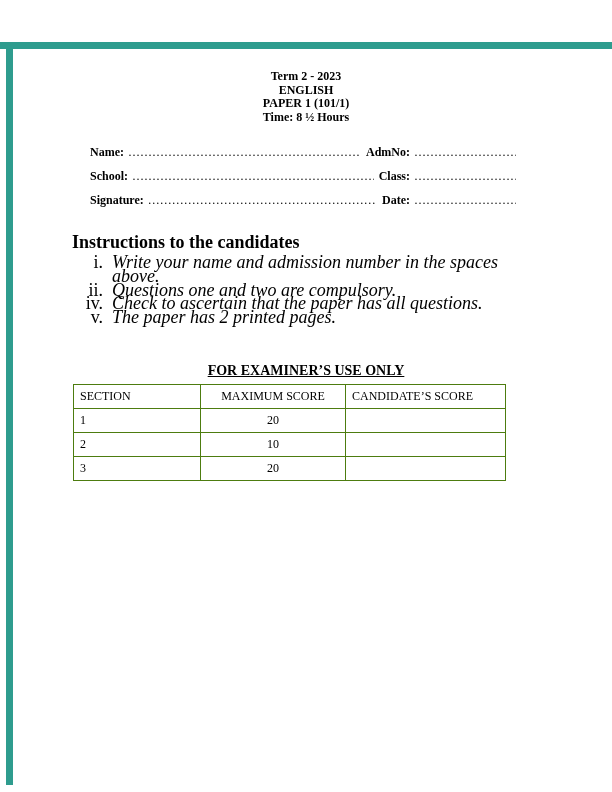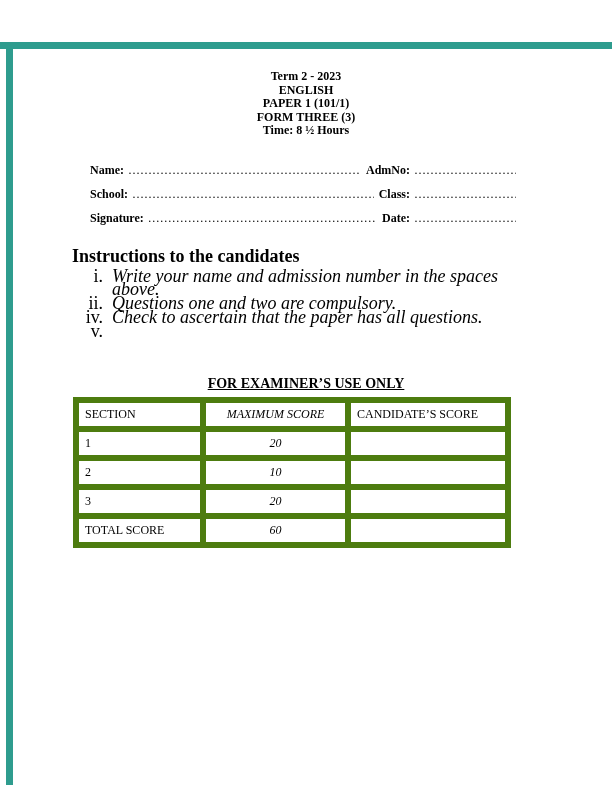--- a/index.html
+++ b/index.html
@@ -28,21 +28,21 @@
 
   .header {
     padding-top: 70px;
     text-align: center;
     font-weight: bold;
     font-size: 12px;
     line-height: 13.5px;
   }
 
   .fields { margin: 16px 96px 0 90px; }
-  .frow { display: flex; align-items: flex-end; height: 24px; }
+  .frow { display: flex; align-items: center; height: 24px; }
   .flabel { font-weight: bold; flex: none; }
   .dots { white-space: nowrap; overflow: hidden; }
   .dots.grow { flex: 1 1 auto; min-width: 0; margin: 0 5px 0 4px; }
   .dots.tail { flex: none; width: 102px; margin-left: 4px; }
 
   .instructions { margin: 20px 72px 0 72px; font-size: 18px; }
   .inst-title { font-weight: bold; margin-bottom: 3px; }
   .inst-item { display: flex; line-height: 13.8px; }
   .inst-num { flex: none; width: 31px; text-align: right; }
   .inst-text { margin-left: 9px; font-style: italic; }
@@ -55,46 +55,45 @@
     font-size: 14px;
   }
 
   table.examiner {
     border-collapse: collapse;
     margin: 5px 0 0 73px;
     font-size: 12px;
     table-layout: fixed;
   }
   table.examiner th, table.examiner td {
-    border: 6px solid #4d7c0f;
+    border: 1px solid #4d7c0f;
     padding: 2px 6px;
     height: 19px;
     font-weight: normal;
     text-align: left;
     vertical-align: middle;
     overflow: hidden;
   }
   .col-section { width: 127px; }
   .col-max { width: 145px; }
   .col-candidate { width: 160px; }
-  .center { text-align: center !important; font-style: italic; }
+  .center { text-align: center !important; }
 </style>
 </head>
 <body>
 
 <div class="page">
 
   <div class="bar-top"></div>
   <div class="bar-left"></div>
 
   <div class="header">
     <div>Term 2 - 2023</div>
     <div>ENGLISH</div>
     <div>PAPER 1 (101/1)</div>
-    <div>FORM THREE (3)</div>
     <div>Time: 8 ½ Hours</div>
   </div>
 
   <div class="fields">
     <div class="frow">
       <span class="flabel">Name:</span>
       <span class="dots grow">………………………………………………………………………………………………………………………………</span>
       <span class="flabel">AdmNo:</span>
       <span class="dots tail">…………………………………</span>
     </div>
@@ -121,20 +120,21 @@
     <div class="inst-item">
       <span class="inst-num">ii.</span>
       <span class="inst-text">Questions one and two are compulsory.</span>
     </div>
     <div class="inst-item">
       <span class="inst-num">iv.</span>
       <span class="inst-text">Check to ascertain that the paper has all questions.</span>
     </div>
     <div class="inst-item">
       <span class="inst-num">v.</span>
+      <span class="inst-text">The paper has 2 printed pages.</span>
     </div>
   </div>
 
   <div class="examiner-title">FOR EXAMINER’S USE ONLY</div>
 
   <table class="examiner">
     <colgroup>
       <col class="col-section">
       <col class="col-max">
       <col class="col-candidate">
@@ -155,21 +155,16 @@
       <tr>
         <td>2</td>
         <td class="center">10</td>
         <td></td>
       </tr>
       <tr>
         <td>3</td>
         <td class="center">20</td>
         <td></td>
       </tr>
-      <tr>
-        <td>TOTAL SCORE</td>
-        <td class="center">60</td>
-        <td></td>
-      </tr>
     </tbody>
   </table>
 
 </div>
 
 </body></html>

